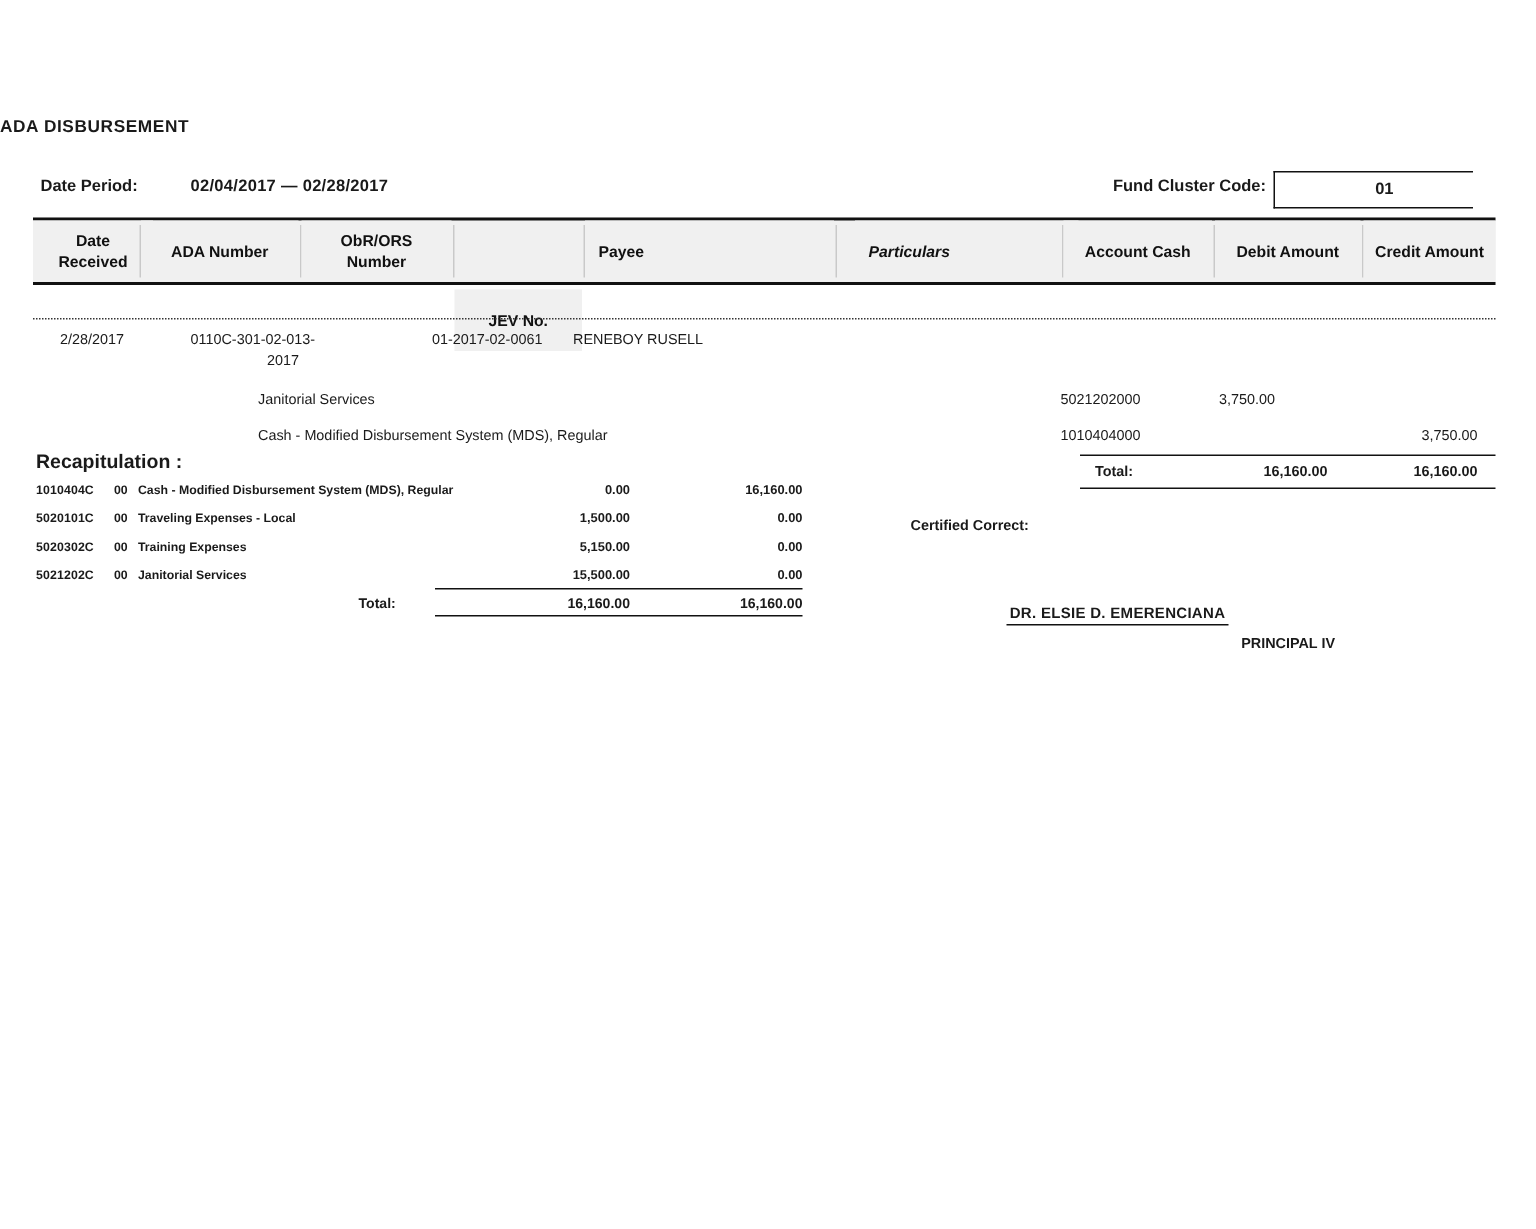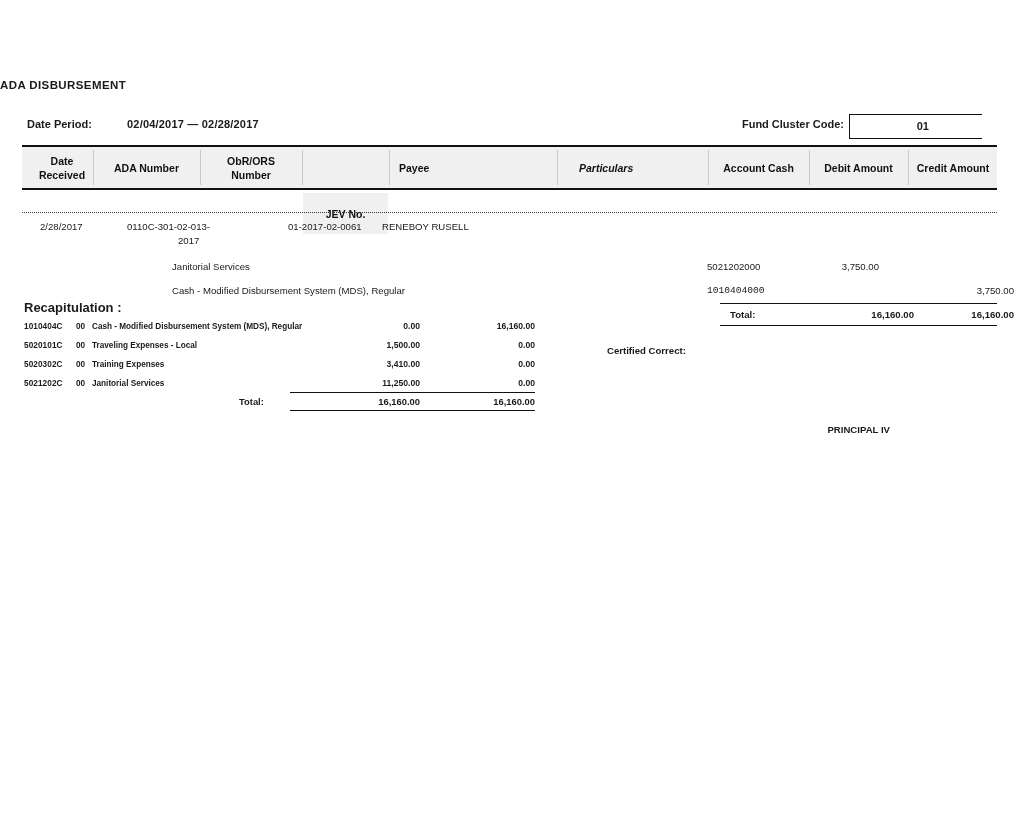--- a/index.html
+++ b/index.html
@@ -124,21 +124,21 @@
     width: 975px;
     border-top: 1px dotted #333;
   }
   .solid-rule {
     position: absolute;
     background: #111;
   }
 
   .txt { position: absolute; font-size: 9.6px; white-space: nowrap; }
   .txt.b { font-weight: bold; }
-  .num  { position: absolute; font-size: 9.6px; text-align: right; white-space: nowrap; padding-left: 29px; }
+  .num  { position: absolute; font-size: 9.6px; text-align: right; white-space: nowrap; }
 
   
   .recap-title {
     position: absolute;
     left: 24px;
     top: 300px;
     font-size: 13px;
     font-weight: bold;
   }
   .recap-code {
@@ -272,21 +272,21 @@
   <div class="txt" style="left:178px;top:235px;">2017</div>
   <div class="txt" style="left:288px;top:221px;">01-2017-02-0061</div>
   <div class="txt" style="left:382px;top:221px;">RENEBOY RUSELL</div>
 
   <div class="txt" style="left:172px;top:261px;">Janitorial Services</div>
   <div class="txt" style="left:707px;top:261px;">5021202000</div>
   <div class="num" style="left:750px;top:261px;width:100px;">3,750.00</div>
   <div class="num" style="left:880px;top:261px;width:100px;"></div>
 
   <div class="txt" style="left:172px;top:285px;">Cash - Modified Disbursement System (MDS), Regular</div>
-  <div class="txt" style="left:707px;top:285px;font-family:Liberation Mono, monospace;">1010404000</div>
+  <div class="txt" style="left:707px;top:285px;">1010404000</div>
   <div class="num" style="left:750px;top:285px;width:100px;"></div>
   <div class="num" style="left:880px;top:285px;width:105px;">3,750.00</div>
 
   <div class="solid-rule" style="left:720px;top:303px;width:277px;height:1.3px;"></div>
 
   <div class="txt b" style="left:730px;top:309px;">Total:</div>
   <div class="num" style="left:780px;top:309px;width:105px;font-weight:bold;">16,160.00</div>
   <div class="num" style="left:880px;top:309px;width:105px;font-weight:bold;">16,160.00</div>
 
   <div class="solid-rule" style="left:720px;top:325px;width:277px;height:1.3px;"></div>
@@ -301,31 +301,34 @@
 
   <div class="recap-code" style="left:24px;top:341px;">5020101C</div>
   <div class="recap-sub" style="left:76px;top:341px;">00</div>
   <div class="recap-desc" style="left:92px;top:341px;">Traveling Expenses - Local</div>
   <div class="recap-amt" style="left:330px;top:340px;width:90px;">1,500.00</div>
   <div class="recap-amt" style="left:440px;top:340px;width:95px;">0.00</div>
 
   <div class="recap-code" style="left:24px;top:360px;">5020302C</div>
   <div class="recap-sub" style="left:76px;top:360px;">00</div>
   <div class="recap-desc" style="left:92px;top:360px;">Training Expenses</div>
-  <div class="recap-amt" style="left:330px;top:359px;width:90px;">3,410.00</div>
+  <div class="recap-amt" style="left:330px;top:359px;width:90px;">5,150.00</div>
   <div class="recap-amt" style="left:440px;top:359px;width:95px;">0.00</div>
 
   <div class="recap-code" style="left:24px;top:379px;">5021202C</div>
   <div class="recap-sub" style="left:76px;top:379px;">00</div>
   <div class="recap-desc" style="left:92px;top:379px;">Janitorial Services</div>
-  <div class="recap-amt" style="left:330px;top:378px;width:90px;">11,250.00</div>
+  <div class="recap-amt" style="left:330px;top:378px;width:90px;">15,500.00</div>
   <div class="recap-amt" style="left:440px;top:378px;width:95px;">0.00</div>
 
   <div class="solid-rule" style="left:290px;top:392px;width:245px;height:1.2px;"></div>
   <div class="recap-total-label" style="left:239px;top:396px;">Total:</div>
   <div class="recap-amt" style="left:330px;top:396px;width:90px;font-size:9.4px;">16,160.00</div>
   <div class="recap-amt" style="left:440px;top:396px;width:95px;font-size:9.4px;">16,160.00</div>
   <div class="solid-rule" style="left:290px;top:410px;width:245px;height:1.2px;"></div>
 
   <div class="cert-label">Certified Correct:</div>
+  <div class="signatory">
+    <span class="signatory-name">DR. ELSIE D. EMERENCIANA</span>
+  </div>
   <div class="signatory-role">PRINCIPAL IV</div>
 
 </div>
 
 </body></html>

